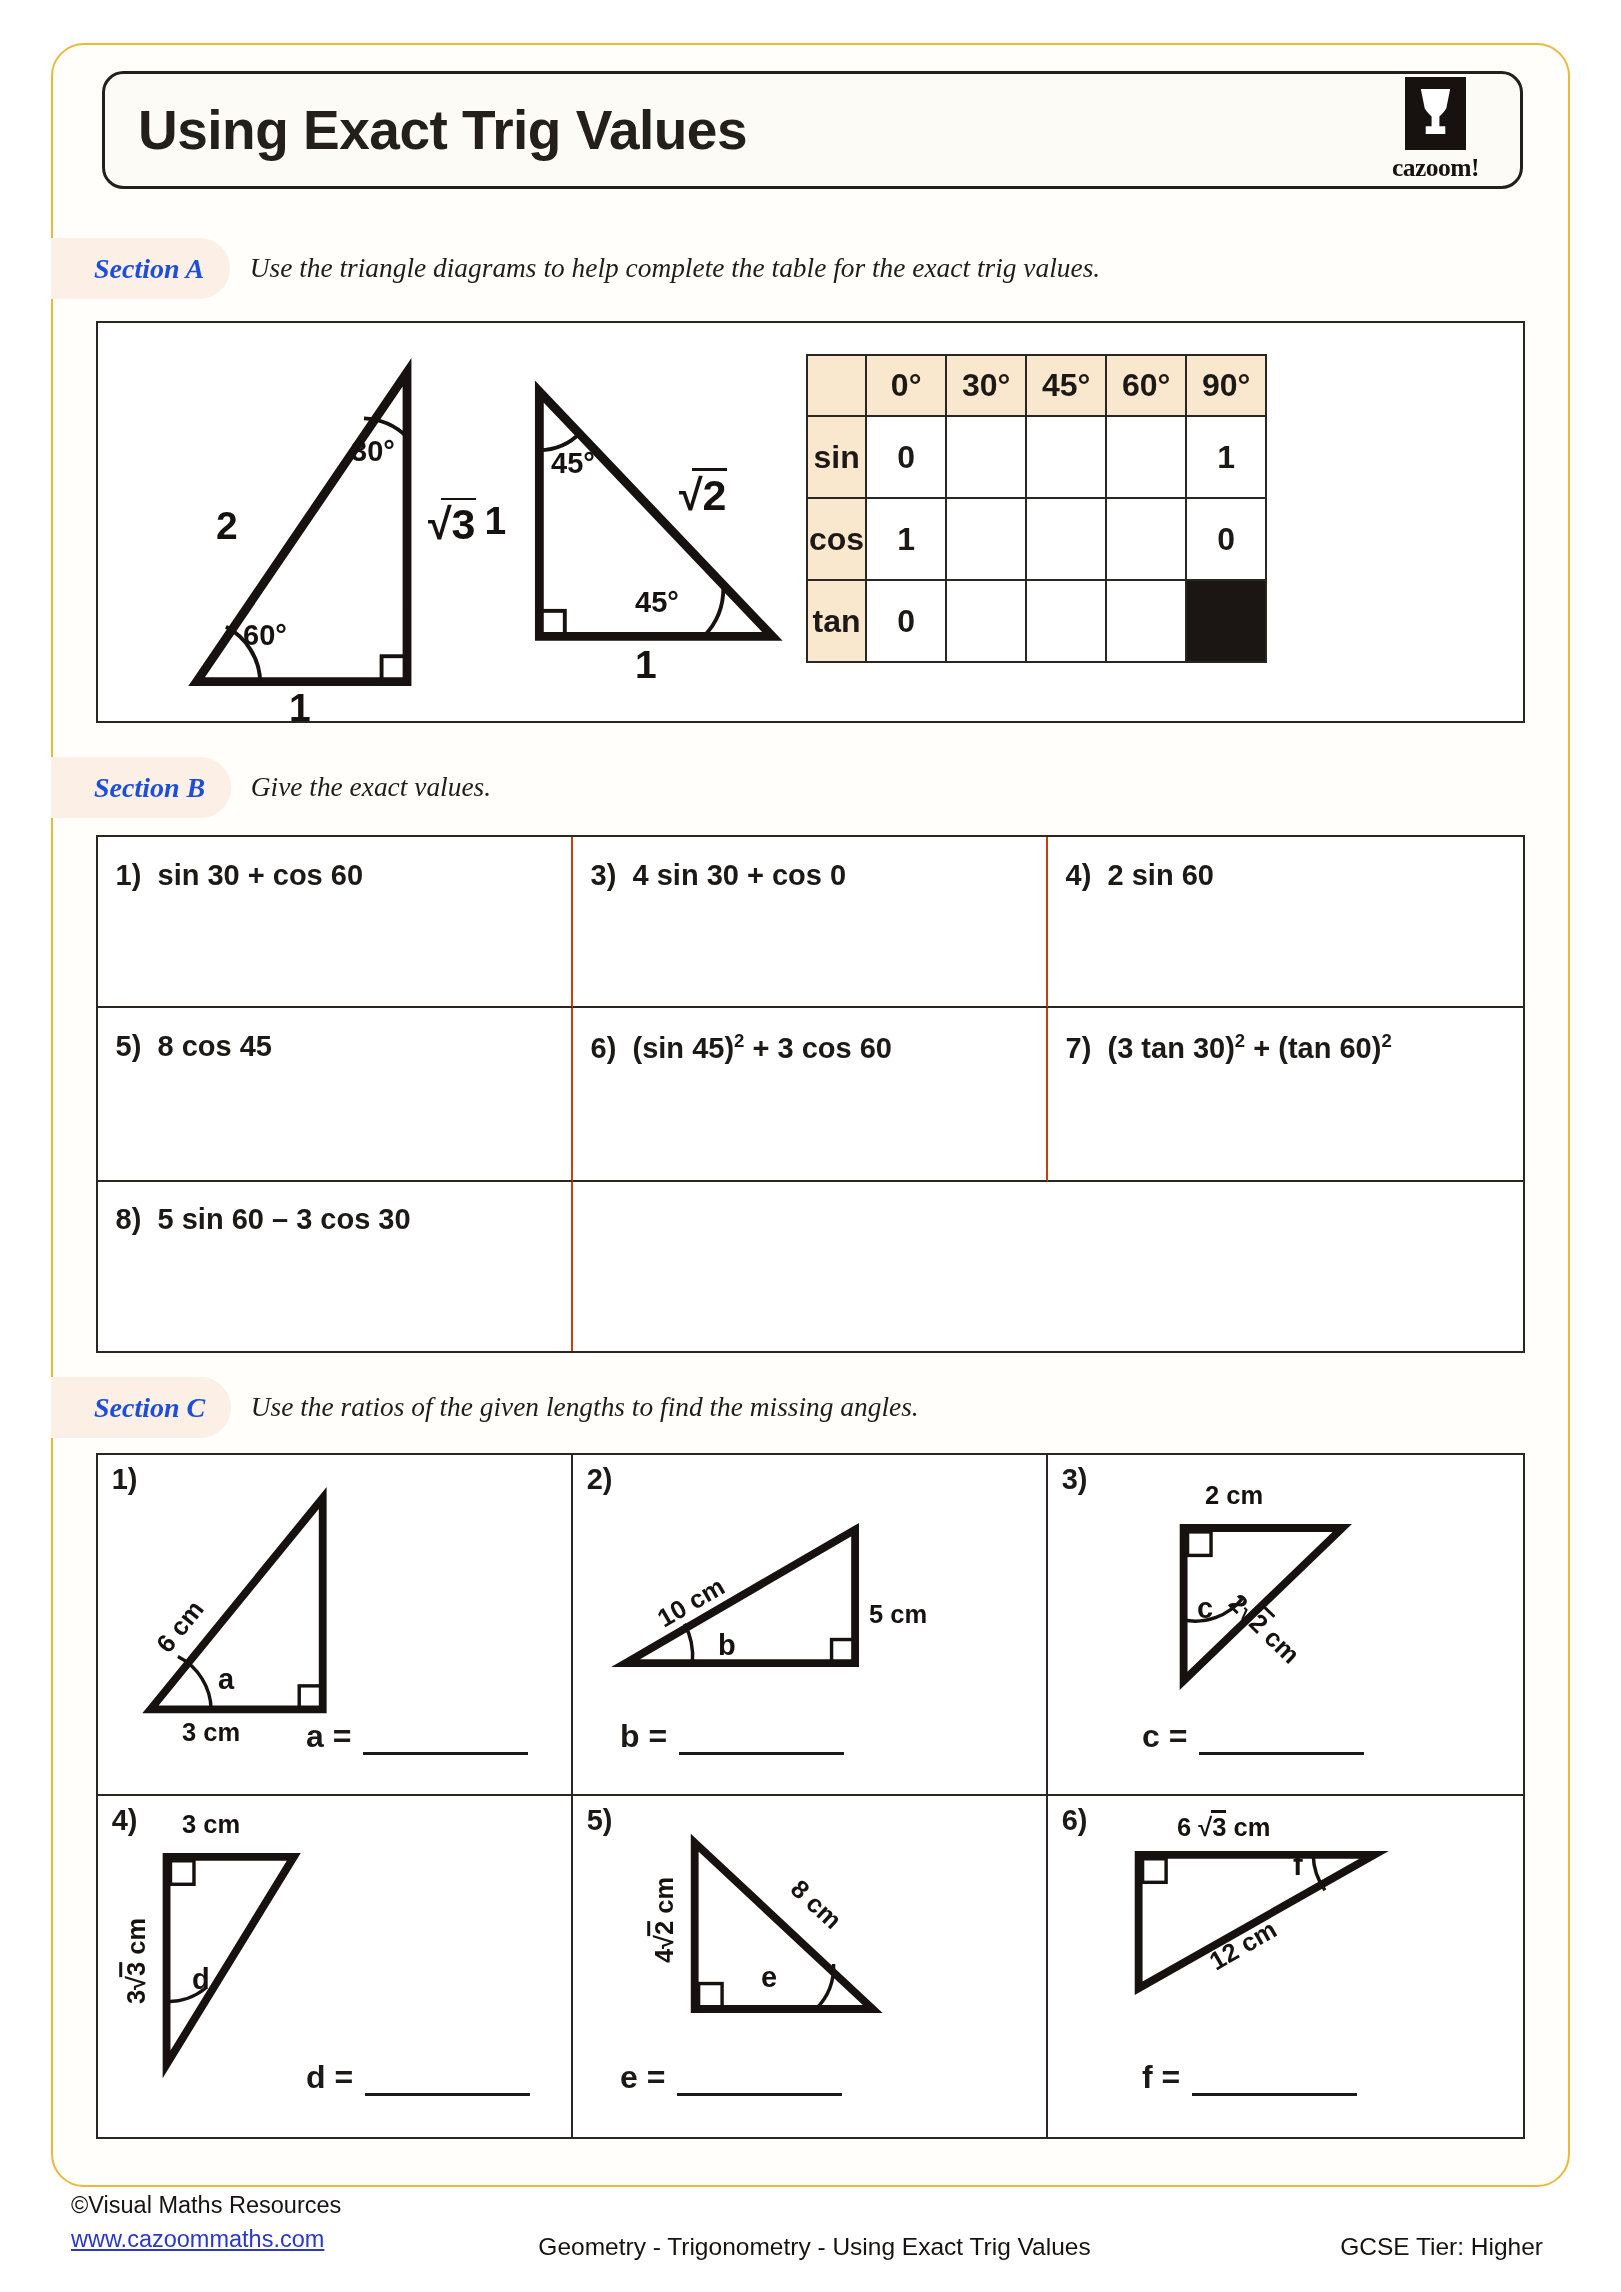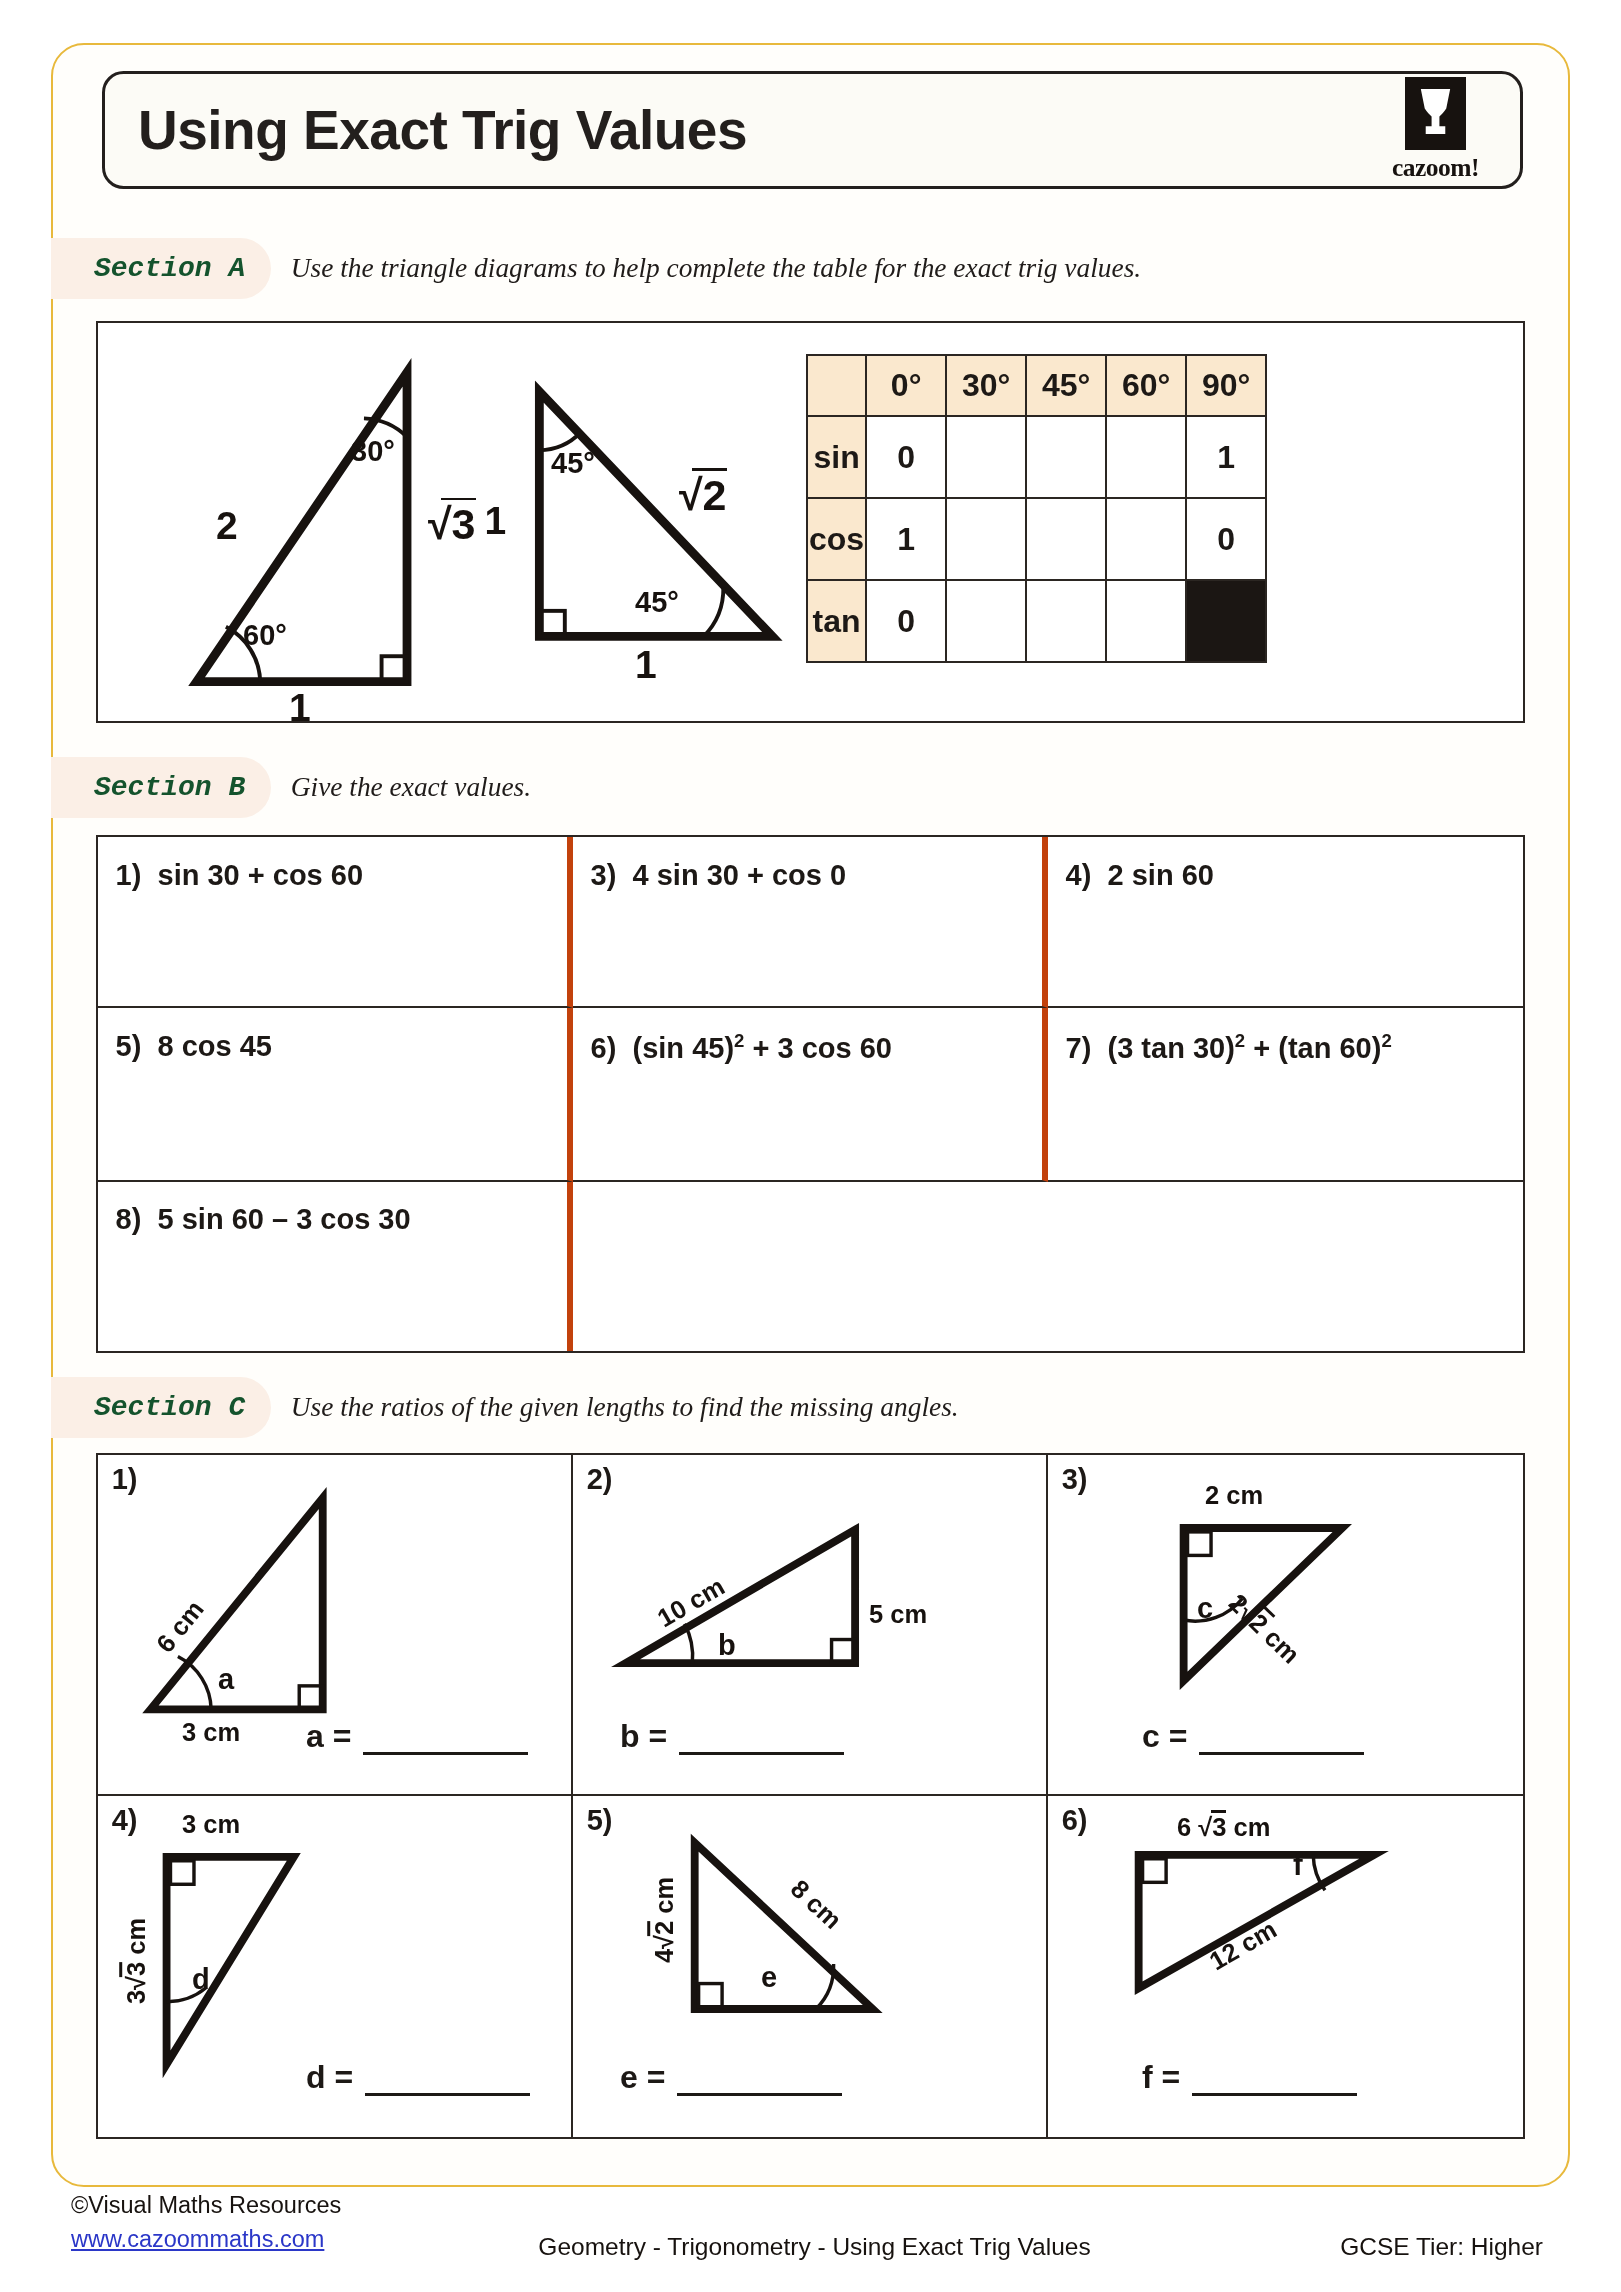--- a/index.html
+++ b/index.html
@@ -41,22 +41,22 @@
   }
 
   
   .section-head{position:absolute;display:flex;align-items:center;height:61px;}
   .section-pill{
     background:#FBEFE6;border-radius:0 33px 33px 0;
     height:61px;display:flex;align-items:center;
     padding:0 25.5px 0 43px;margin-left:-43px;
   }
   .section-pill span{
-    font-family:Liberation Mono, monospace;font-weight:bold;font-style:italic;
-    font-size:28px;color:#14532d;
+    font-family:Liberation Serif, serif;font-weight:bold;font-style:italic;
+    font-size:28px;color:#1d4ed8;
   }
   .section-instr{
     font-family:"Liberation Serif",serif;font-style:italic;font-size:27.4px;
     color:#201c1a;margin-left:20px;white-space:nowrap;
   }
 
   
   .frame{position:absolute;border:2px solid #2b2622;box-sizing:border-box;background:#fff;}
 
   
@@ -67,21 +67,21 @@
     font-family:"Liberation Sans",sans-serif;
   }
   .trig-table .hdr{background:#FAE8CE;height:61px;width:80px;}
   .trig-table .rowlab{background:#FAE8CE;width:42px;}
   .trig-table .cell{background:#fff;width:80px;height:82px;}
   .trig-table .blackcell{background:#1b1613;}
 
   
   .bgrid{position:absolute;display:grid;grid-template-columns:1fr 1fr 1fr;
          border:2px solid #2b2622;box-sizing:border-box;background:#fff;}
-  .bcell{border-right:6px solid #c2410c;border-bottom:2px solid #2b2622;
+  .bcell{border-right:2px solid #c2410c;border-bottom:2px solid #2b2622;
          box-sizing:border-box;padding:21.6px 15.7px 0 17.6px;}
   .bgrid .bcell:nth-child(3n){border-right:none;}
   .bgrid .bcell:nth-child(n+7){border-bottom:none;}
   .qtext{font-size:29px;font-weight:bold;color:#1d1916;white-space:nowrap;}
   .qtext sup{font-size:18.6px;}
 
   
   .cgrid{position:absolute;display:grid;grid-template-columns:1fr 1fr 1fr;
          grid-template-rows:1fr 1fr;border:2px solid #2b2622;box-sizing:border-box;background:#fff;}
   .ccell{position:relative;border-right:2px solid #2b2622;border-bottom:2px solid #2b2622;

